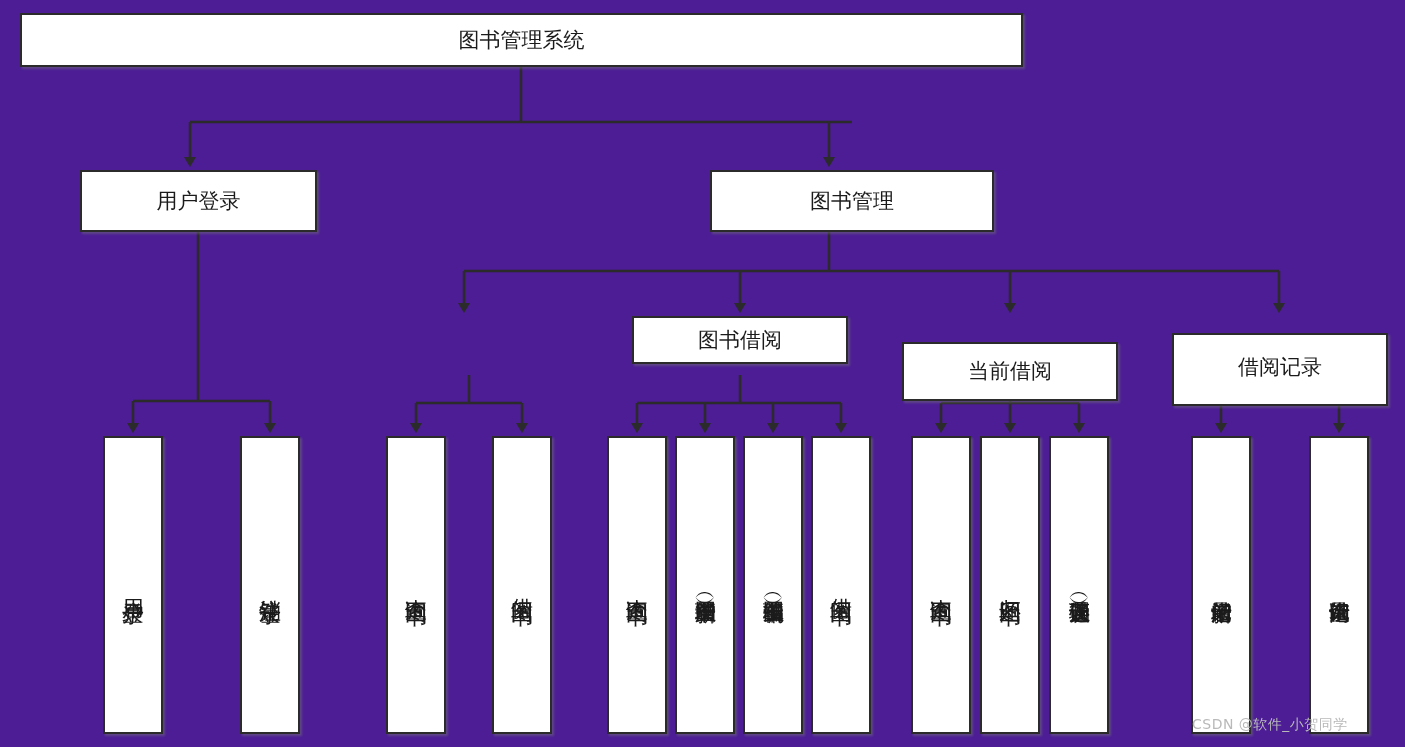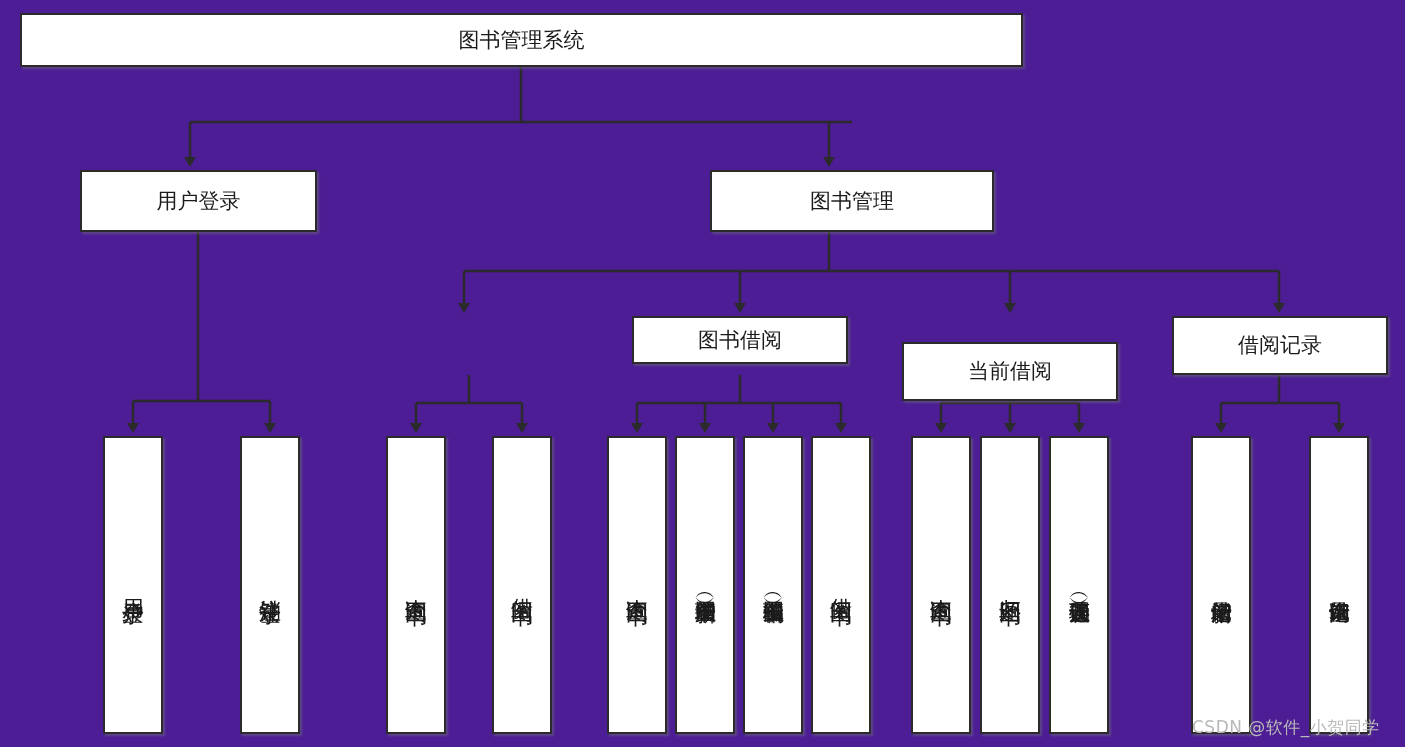--- a/index.html
+++ b/index.html
@@ -59,21 +59,21 @@
     letter-spacing: 2px;
     line-height: 1;
     white-space: nowrap;
   }
   .node.v.tight .label {
     font-size: 21px;
     letter-spacing: 0px;
   }
   .watermark {
     position: absolute;
-    font-size: 17px;
+    font-size: 14px;
     color: #b9b9b9;
     white-space: nowrap;
     letter-spacing: 0.5px;
   }
 </style>
 </head>
 <body>
 
 <div id="canvas">
 
@@ -137,21 +137,21 @@
   <div class="node h" style="left:710px; top:170px; width:284px; height:62px;">
     <span class="label">图书管理</span>
   </div>
 
   <div class="node h" style="left:632px; top:316px; width:216px; height:48px;">
     <span class="label">图书借阅</span>
   </div>
   <div class="node h" style="left:902px; top:316px; width:216px; height:59px;margin-top:26px;">
     <span class="label">当前借阅</span>
   </div>
-  <div class="node h" style="left:1172px; top:316px; width:216px; height:59px;">
+  <div class="node h" style="left:1172px; top:333px; width:216px; height:73px;font-family:Liberation Mono, monospace;">
     <span class="label">借阅记录</span>
   </div>
 
   <div class="node v" style="left:103px; top:436px; width:60px; height:298px;">
     <span class="label">用户登录</span>
   </div>
   <div class="node v" style="left:240px; top:436px; width:60px; height:298px;">
     <span class="label">注销登录</span>
   </div>
 

